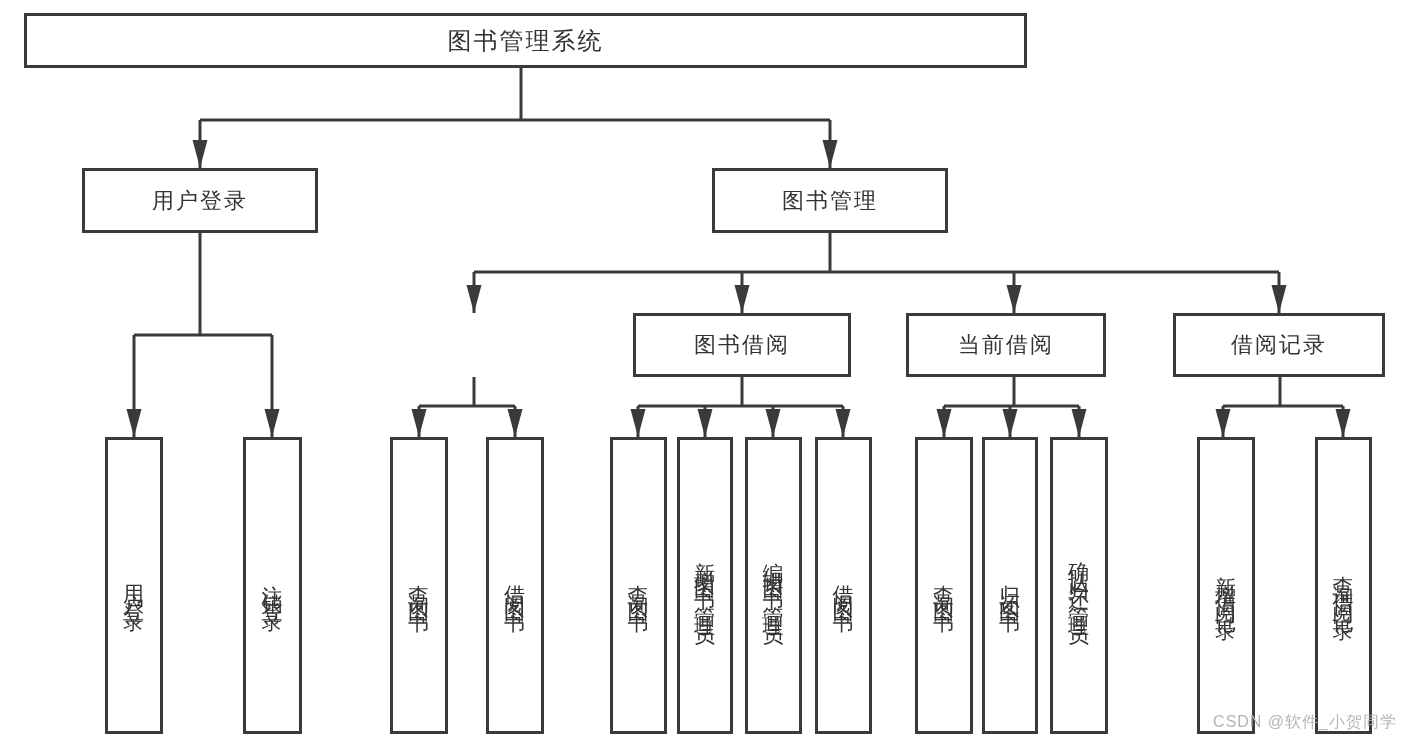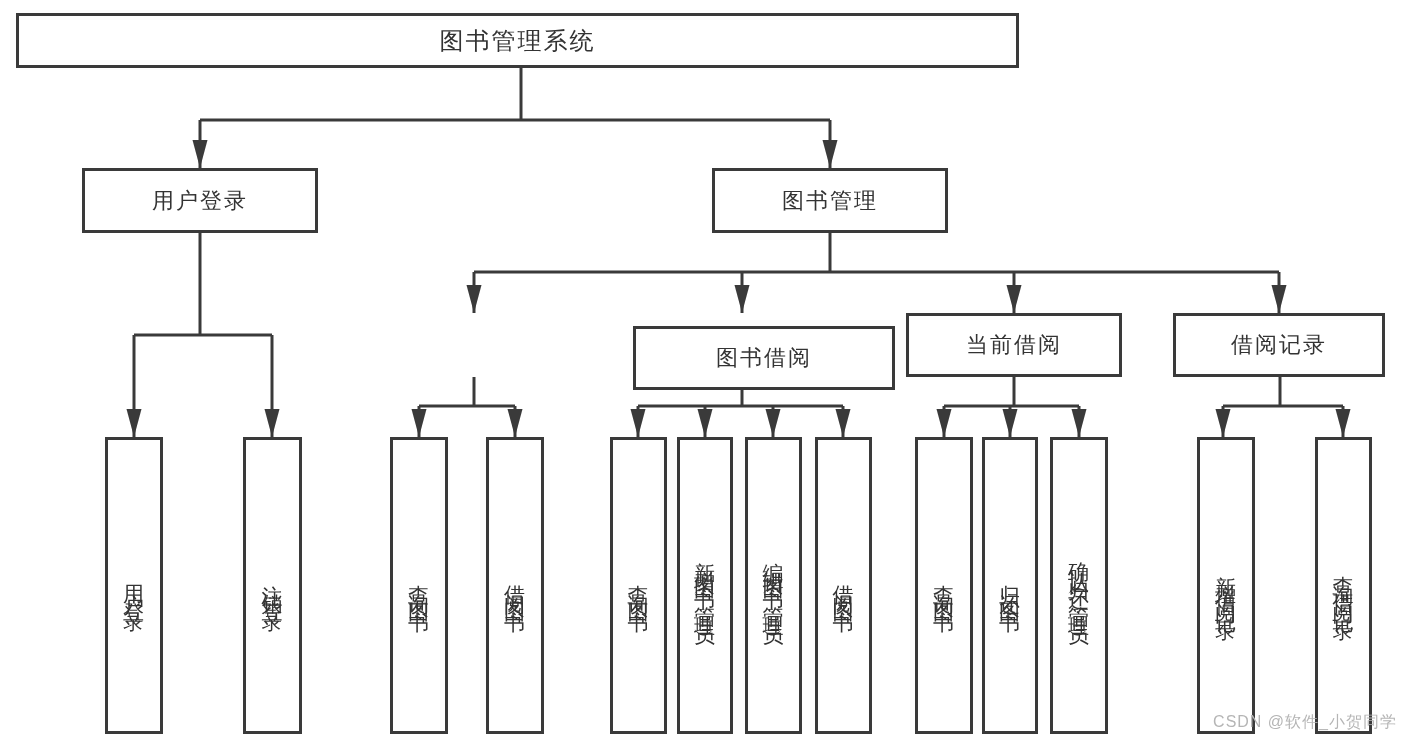--- a/index.html
+++ b/index.html
@@ -134,35 +134,35 @@
 
       <polygon points="944,437 936.5,409 951.5,409"></polygon>
       <polygon points="1010,437 1002.5,409 1017.5,409"></polygon>
       <polygon points="1079,437 1071.5,409 1086.5,409"></polygon>
 
       <polygon points="1223,437 1215.5,409 1230.5,409"></polygon>
       <polygon points="1343,437 1335.5,409 1350.5,409"></polygon>
     </g>
   </svg>
 
-  <div class="node h root-box" style="left:16px; top:13px; width:1003px; height:55px;">
+  <div class="node h root-box" style="left:24px; top:13px; width:1003px; height:55px;">
     <span>图书管理系统</span>
   </div>
 
   <div class="node h" style="left:82px; top:168px; width:236px; height:65px;">
     <span>用户登录</span>
   </div>
   <div class="node h" style="left:712px; top:168px; width:236px; height:65px;">
     <span>图书管理</span>
   </div>
 
-  <div class="node h" style="left:633px; top:326px; width:262px; height:64px;">
+  <div class="node h" style="left:633px; top:313px; width:218px; height:64px;">
     <span>图书借阅</span>
   </div>
-  <div class="node h" style="left:906px; top:313px; width:216px; height:64px;font-family:Liberation Mono, monospace;">
+  <div class="node h" style="left:906px; top:313px; width:200px; height:64px;font-family:Liberation Mono, monospace;">
     <span>当前借阅</span>
   </div>
   <div class="node h" style="left:1173px; top:313px; width:212px; height:64px;">
     <span>借阅记录</span>
   </div>
 
   <div class="node v" style="left:105px; top:437px; width:58px; height:297px;">
     <span class="vtext">用户登录</span>
   </div>
   <div class="node v" style="left:243px; top:437px; width:59px; height:297px;">

